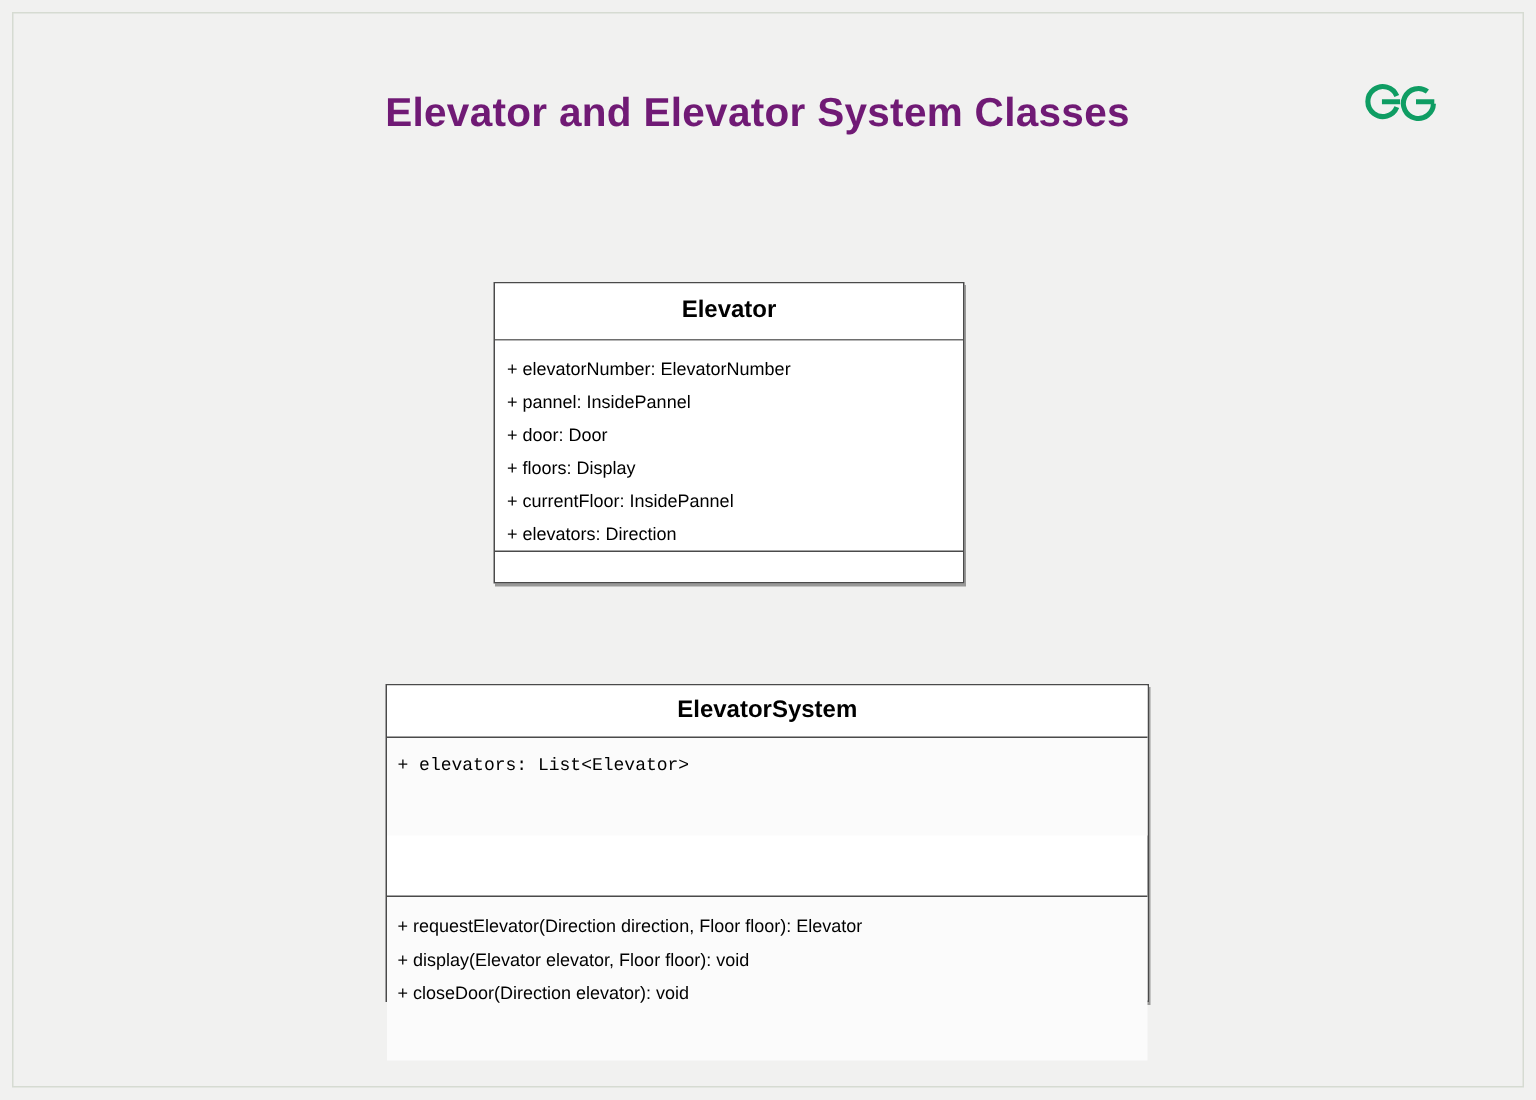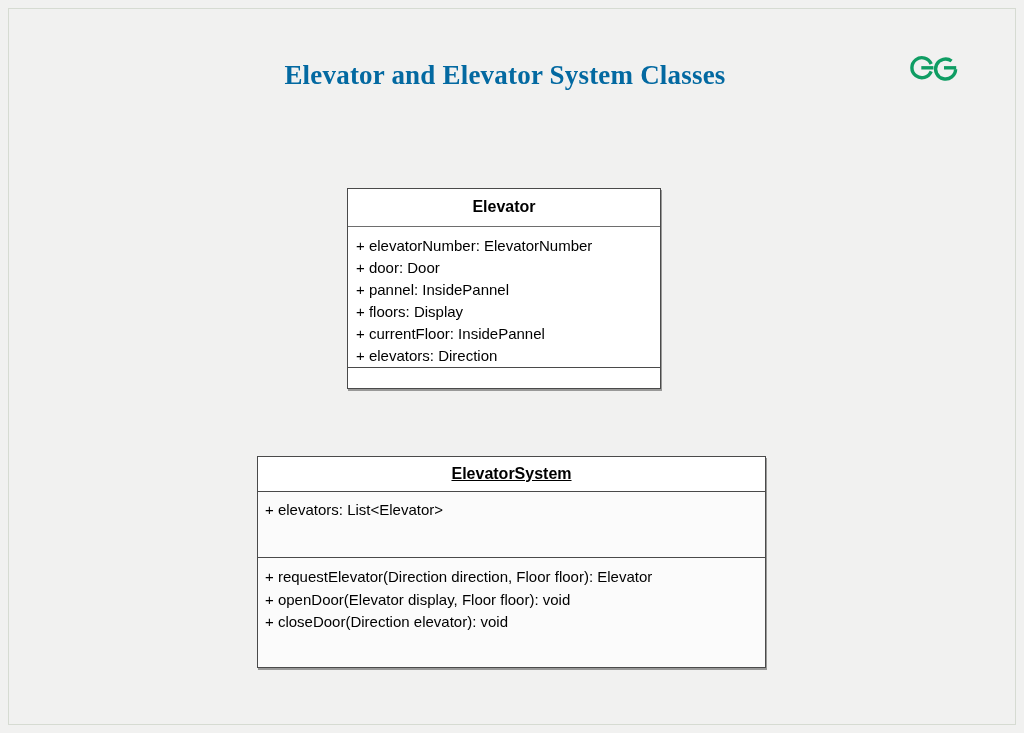--- a/index.html
+++ b/index.html
@@ -32,25 +32,25 @@
     pointer-events: none;
   }
 
   
   #slide-title {
     position: absolute;
     left: 0;
     top: 60px;
     width: 1010px;
     text-align: center;
-    font-family: Liberation Serif, serif;
+    font-family: Liberation Sans, sans-serif;
     font-weight: bold;
     font-size: 27px;
     letter-spacing: 0.2px;
-    color: #0369a1;
+    color: #701a75;
     white-space: nowrap;
   }
 
   
   #logo {
     position: absolute;
     left: 903px;
     top: 49px;
     width: 62px;
     height: 36px;
@@ -79,29 +79,29 @@
     background: #ffffff;
   }
   .uml-compartment.tinted { background: #fbfbfb; }
   .sep {
     border-top: 1px solid #4a4a4a;
   }
   .sep-gap {
     border-top: 1px solid #6e6e6e;
   }
   .uml-row {
-    font-size: 15px;
+    font-size: 12px;
     color: #000;
     line-height: 22px;
     white-space: nowrap;
   }
 
   
   #class-elevator {
-    left: 347px;
+    left: 329px;
     top: 188px;
     width: 314px;
     height: 201px;
   }
   #class-elevator .uml-header {
     height: 37px;
     padding-top: 10px;
   }
   #class-elevator .attrs {
     padding: 8px 0 6px 8px;
@@ -114,29 +114,30 @@
   
   #class-elevatorsystem {
     left: 257px;
     top: 456px;
     width: 509px;
     height: 212px;
   }
   #class-elevatorsystem .uml-header {
     height: 34px;
     padding-top: 9px;
-    text-decoration: underline;
   }
   #class-elevatorsystem .attrs {
     padding: 7px 0 7px 7px;
     height: 66px;
+    font-family: Liberation Mono, monospace;
   }
   #class-elevatorsystem .methods {
     padding: 8px 0 8px 7px;
     height: 110px;
+    margin-top: 40px;
   }
   #class-elevatorsystem .uml-row { line-height: 22.5px; }
 </style>
 </head>
 <body>
 
 <div id="page">
 
   <div id="page-frame"></div>
 
@@ -152,38 +153,38 @@
       </g>
     </svg>
   </div>
 
   <div class="uml-class" id="class-elevator">
 
     <div class="uml-header">Elevator</div>
 
     <div class="uml-compartment attrs sep-gap">
       <div class="uml-row">+ elevatorNumber: ElevatorNumber</div>
+      <div class="uml-row">+ pannel: InsidePannel</div>
       <div class="uml-row">+ door: Door</div>
-      <div class="uml-row">+ pannel: InsidePannel</div>
       <div class="uml-row">+ floors: Display</div>
       <div class="uml-row">+ currentFloor: InsidePannel</div>
       <div class="uml-row">+ elevators: Direction</div>
     </div>
 
     <div class="uml-compartment methods-empty sep"></div>
   </div>
 
   <div class="uml-class" id="class-elevatorsystem">
 
     <div class="uml-header">ElevatorSystem</div>
 
     <div class="uml-compartment attrs tinted sep">
       <div class="uml-row">+ elevators: List&lt;Elevator&gt;</div>
     </div>
 
     <div class="uml-compartment methods tinted sep">
       <div class="uml-row">+ requestElevator(Direction direction, Floor floor): Elevator</div>
-      <div class="uml-row">+ openDoor(Elevator display, Floor floor): void</div>
+      <div class="uml-row">+ display(Elevator elevator, Floor floor): void</div>
       <div class="uml-row">+ closeDoor(Direction elevator): void</div>
     </div>
   </div>
 
 </div>
 
 </body></html>

